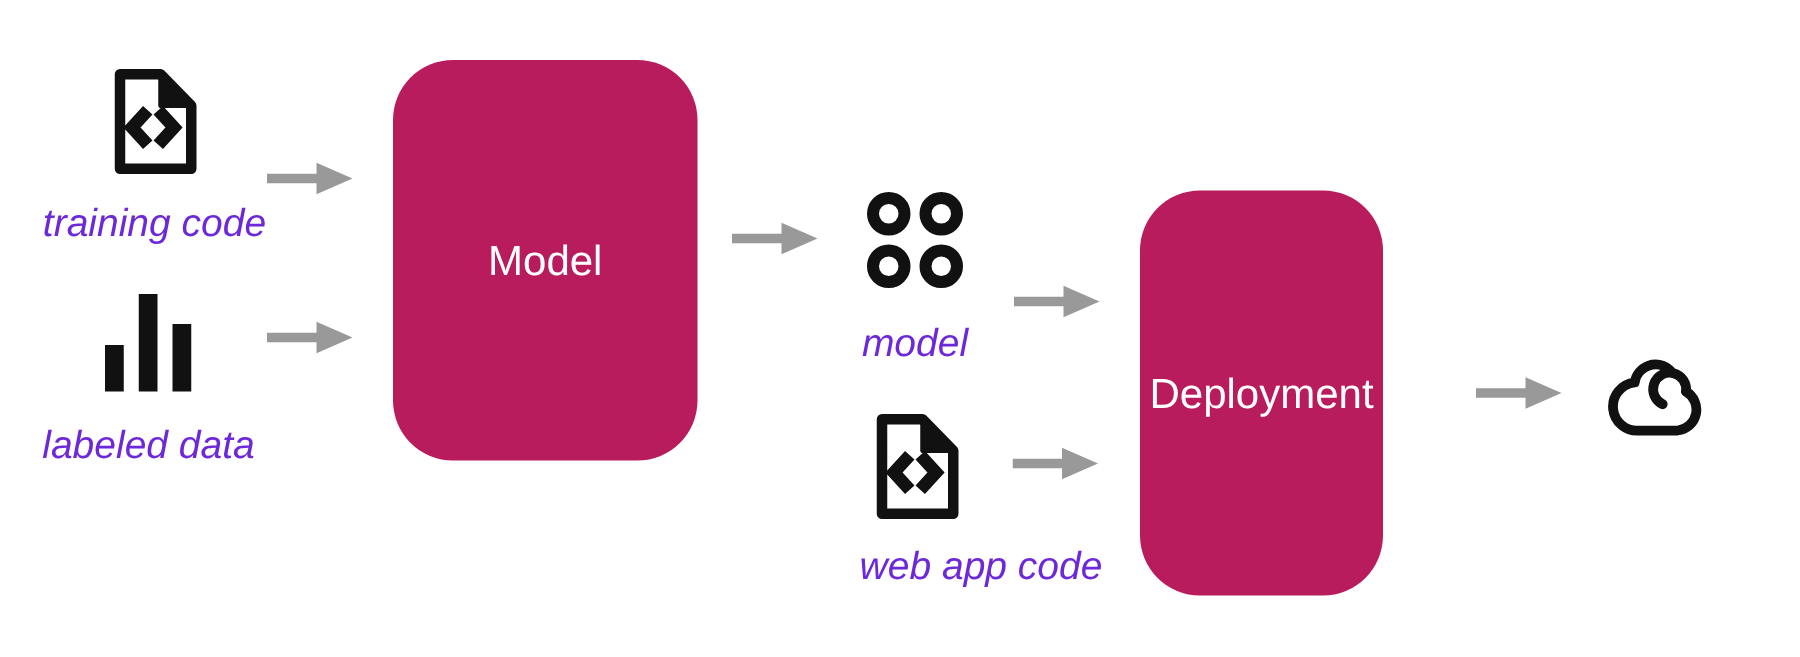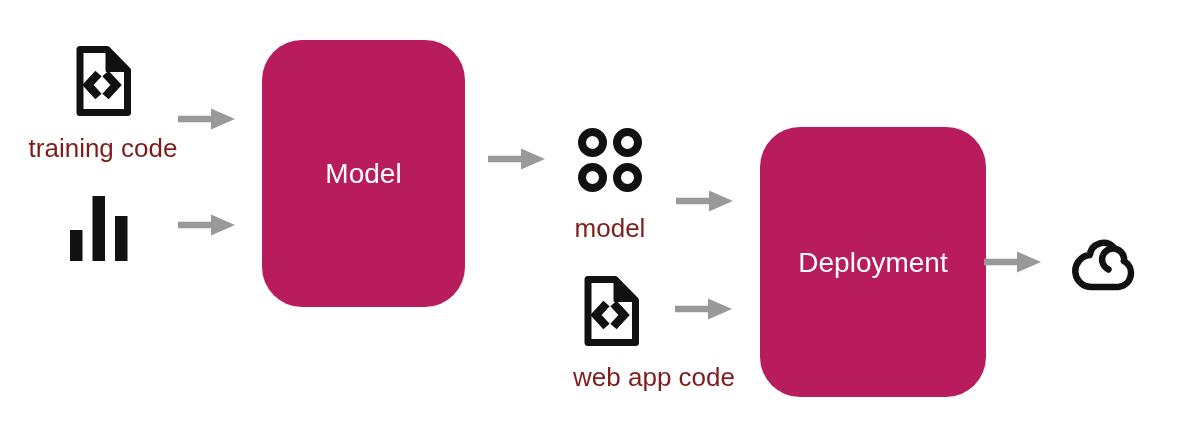--- a/index.html
+++ b/index.html
@@ -7,25 +7,26 @@
     position:relative;
     width:1200px;height:438px;
     background:#ffffff;
     font-family:"Liberation Sans", sans-serif;
     overflow:hidden;
   }
   .abs{position:absolute;}
   .label{
     position:absolute;
     transform:translateX(-50%);
-    color:#7f1d1d;
+    color:#6d28d9;
     font-size:26px;
     line-height:32px;
     white-space:nowrap;
     text-align:left;
+    font-style:italic;
   }
   .stage-box{
     position:absolute;
     background:#B81C5C;
     border-radius:40px;
     display:flex;
     flex-direction:column;
     align-items:center;
     justify-content:center;
     color:#ffffff;
@@ -56,20 +57,21 @@
       </svg>
   </div>
 
   <div class="abs" style="left:70px;top:190px;">
     <svg width="58" height="72" viewBox="0 0 58 72">
       <rect x="0" y="40" width="12.5" height="31" fill="#111"></rect>
       <rect x="22.5" y="6" width="12.5" height="65" fill="#111"></rect>
       <rect x="45" y="26" width="12.5" height="45" fill="#111"></rect>
     </svg>
   </div>
+  <div class="label" style="left:99px;top:280px;">labeled data</div>
 
   <div class="abs" style="left:178px;top:213px;">
     <svg width="58" height="24" viewBox="0 0 58 24">
         <polygon points="0,8.8 33,8.8 33,1.5 57,12 33,22.5 33,15.2 0,15.2" fill="#999999"></polygon>
       </svg>
   </div>
 
   <div class="stage-box" style="left:262px;top:40px;width:203px;height:267px;">
     <div>Model</div>
   </div>
@@ -105,21 +107,21 @@
     </svg>
   </div>
   <div class="label" style="left:610px;top:361px;margin-left:44px;">web app code</div>
 
   <div class="abs" style="left:675px;top:297px;">
     <svg width="58" height="24" viewBox="0 0 58 24">
         <polygon points="0,8.8 33,8.8 33,1.5 57,12 33,22.5 33,15.2 0,15.2" fill="#999999"></polygon>
       </svg>
   </div>
 
-  <div class="stage-box" style="left:760px;top:127px;width:226px;height:270px;">
+  <div class="stage-box" style="left:760px;top:127px;width:162px;height:270px;">
     <div>Deployment</div>
   </div>
 
   <div class="abs" style="left:984px;top:250px;">
     <svg width="58" height="24" viewBox="0 0 58 24">
         <polygon points="0,8.8 33,8.8 33,1.5 57,12 33,22.5 33,15.2 0,15.2" fill="#999999"></polygon>
       </svg>
   </div>
 
   <div class="abs" style="left:1072px;top:230px;">

